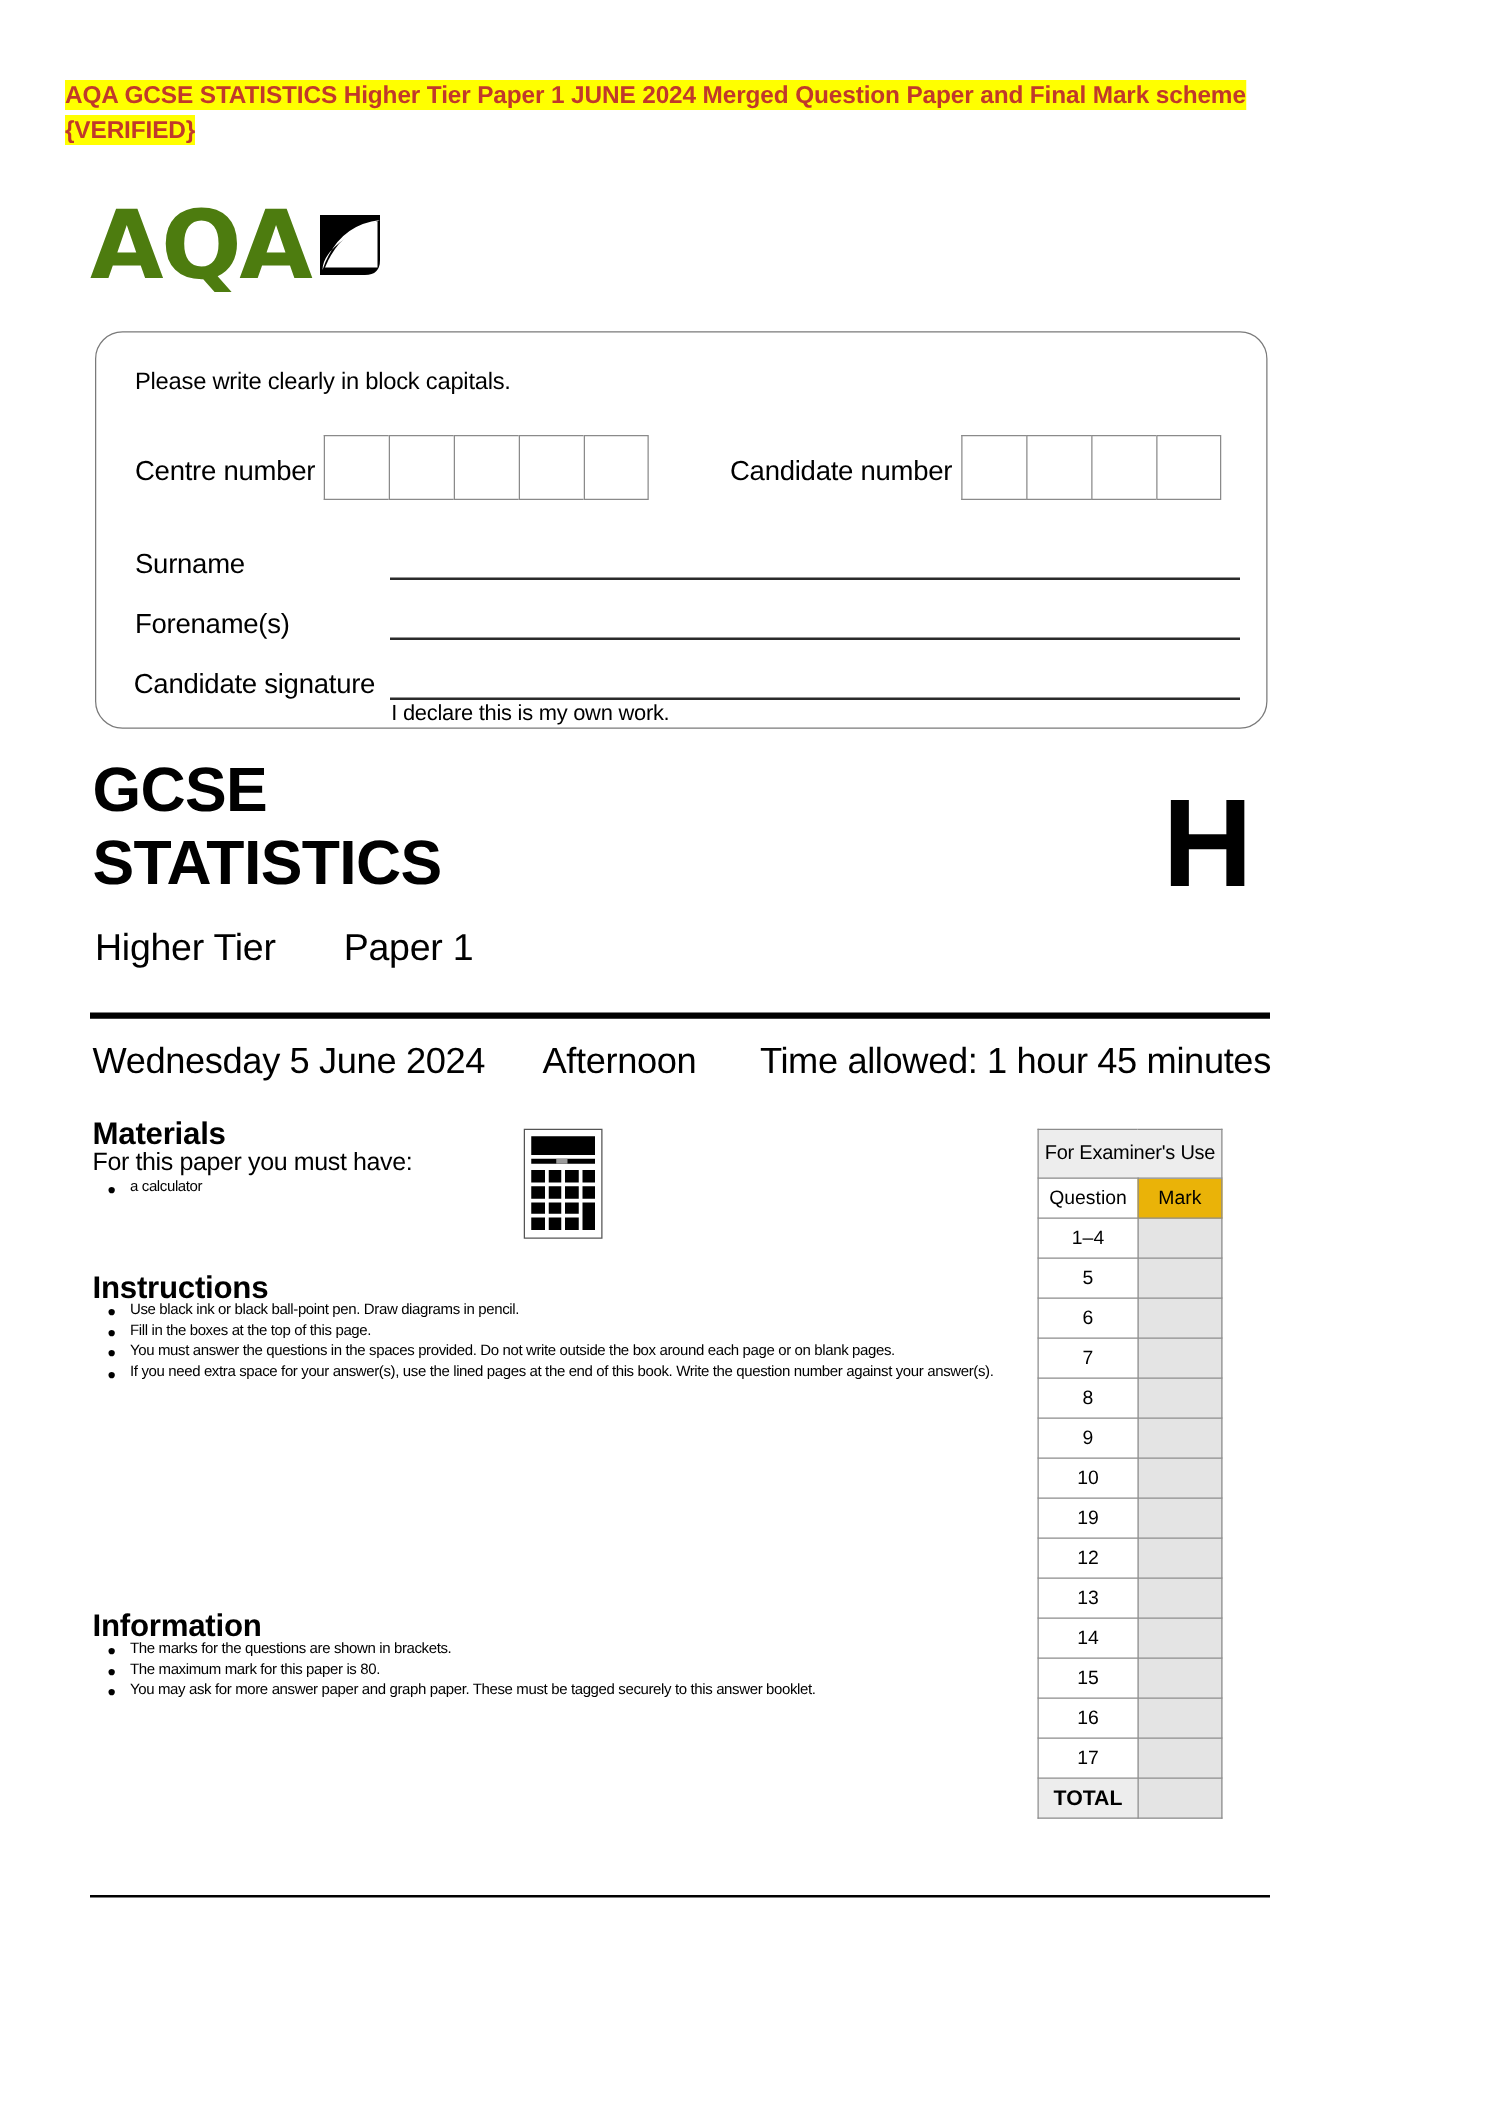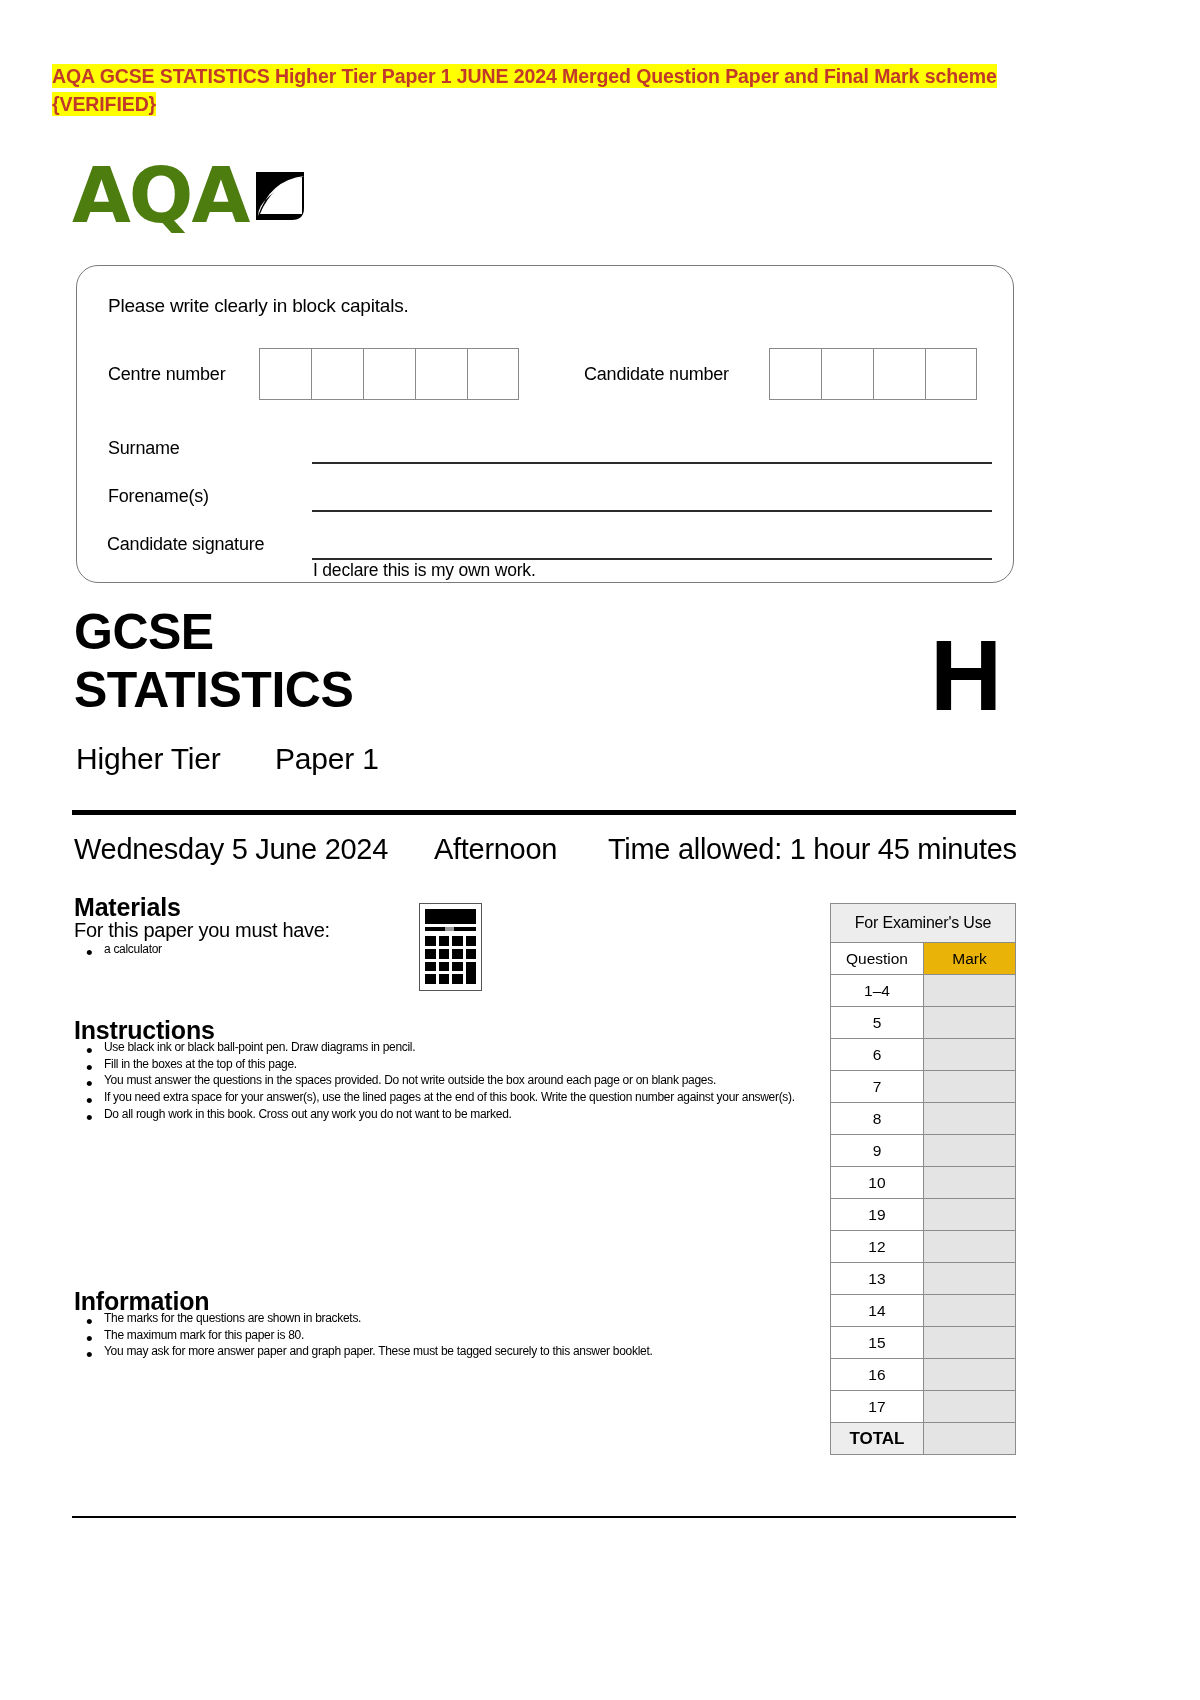--- a/index.html
+++ b/index.html
@@ -78,21 +78,21 @@
   .details-instruction {
     position: absolute;
     left: 108px;
     top: 295px;
     font-size: 19px;
     letter-spacing: -0.2px;
   }
 
   .field-label {
     position: absolute;
-    font-size: 18px;
+    font-size: 22px;
     letter-spacing: -0.2px;
   }
   .centre-label { left: 108px; top: 364px; }
   .candidate-label { left: 584px; top: 364px; }
   .surname-label { left: 108px; top: 438px; }
   .forename-label { left: 108px; top: 486px; }
   .signature-label { left: 107px; top: 534px; }
 
   .boxrow {
     position: absolute;
@@ -297,21 +297,21 @@
     height: 48px;
   }
   .calc-keys span { background: #000; display: block; }
   .calc-keys span.tall { grid-row: span 2; }
 
   
   .exam-table {
     position: absolute;
     left: 830px;
     top: 903px;
-    width: 186px;
+    width: 148px;
     border-collapse: collapse;
     font-size: 15.5px;
   }
   .exam-table td, .exam-table th {
     border: 1px solid #8c8c8c;
     height: 31px;
     text-align: center;
     font-weight: normal;
     padding: 0;
   }
@@ -425,21 +425,20 @@
       <span></span>
     </div>
   </div>
 
   <div class="sec-head instructions-head">Instructions</div>
   <ul class="bullets" id="instructions-list">
     <li>Use black ink or black ball-point pen.  Draw diagrams in pencil.</li>
     <li>Fill in the boxes at the top of this page.</li>
     <li>You must answer the questions in the spaces provided. Do not write outside the box around each page or on blank pages.</li>
     <li>If you need extra space for your answer(s), use the lined pages at the end of this book.  Write the question number against your answer(s).</li>
-    <li>Do all rough work in this book. Cross out any work you do not want to be marked.</li>
   </ul>
 
   <div class="sec-head information-head">Information</div>
   <ul class="bullets" id="information-list">
     <li>The marks for the questions are shown in brackets.</li>
     <li>The maximum mark for this paper is 80.</li>
     <li>You may ask for more answer paper and graph paper. These must be tagged securely to this answer booklet.</li>
   </ul>
 
   <table class="exam-table">

